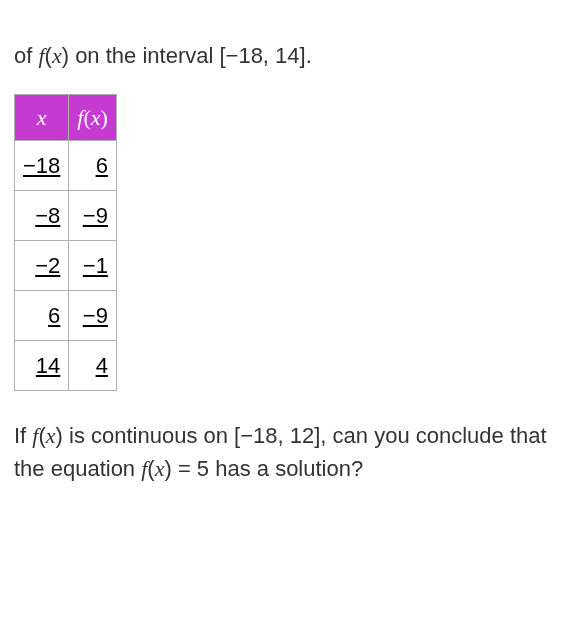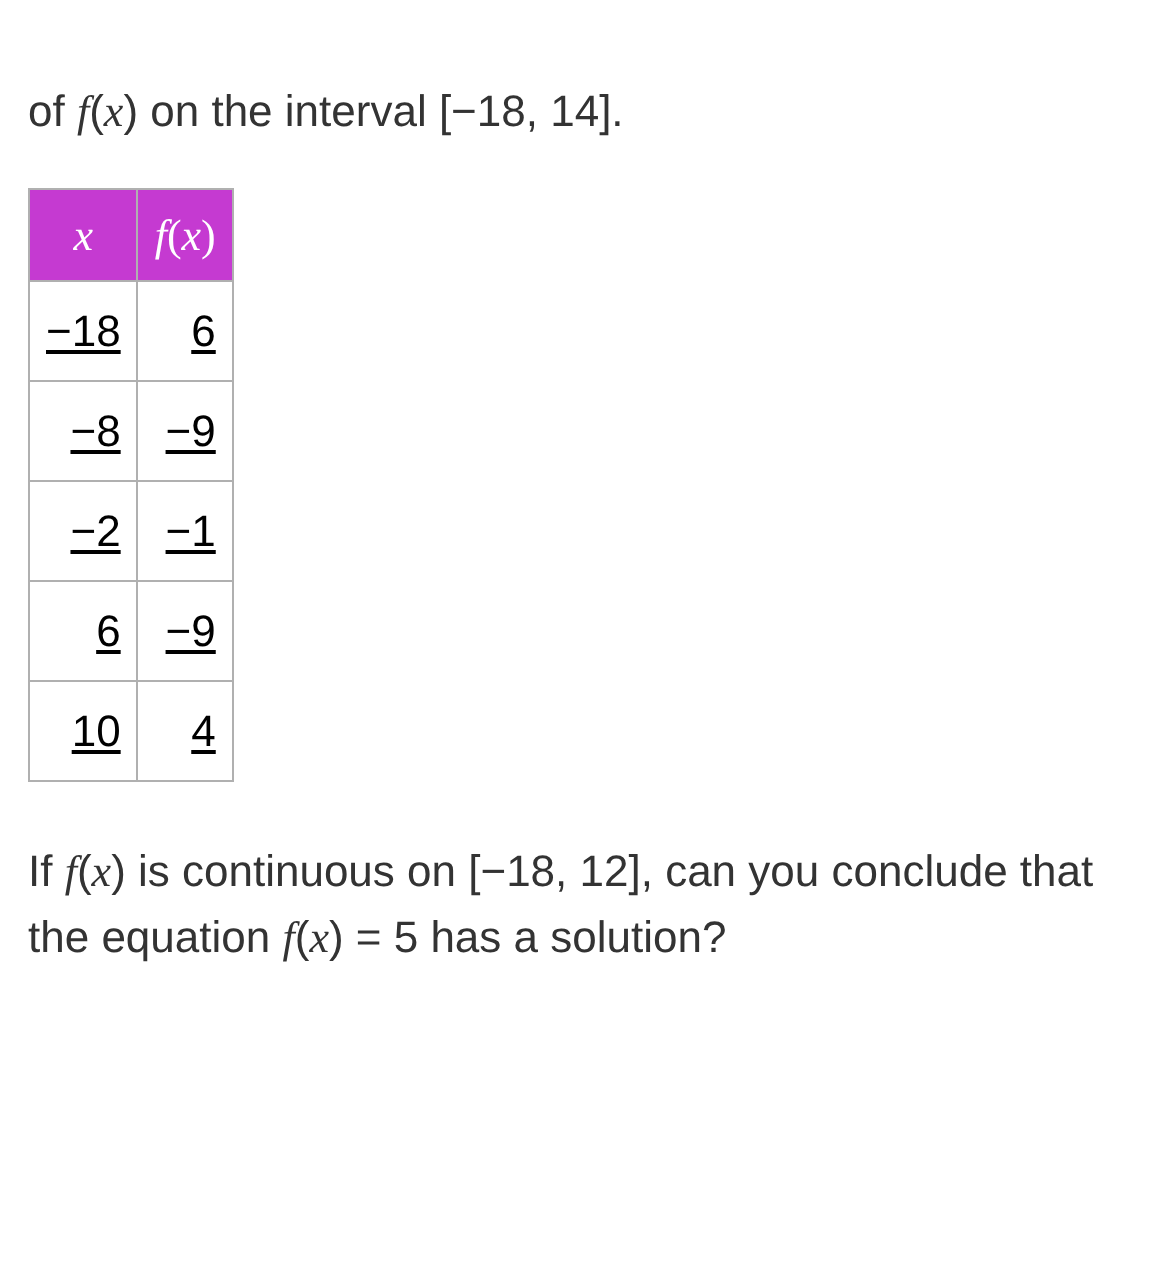--- a/index.html
+++ b/index.html
@@ -78,21 +78,21 @@
     </tr>
     <tr>
       <td>−2</td>
       <td>−1</td>
     </tr>
     <tr>
       <td>6</td>
       <td>−9</td>
     </tr>
     <tr>
-      <td>10</td>
+      <td>14</td>
       <td>4</td>
     </tr>
   </tbody>
 </table>
 
 <div class="question">
   <span>If </span><span class="var">f</span><span>(</span><span class="var">x</span><span>)</span><span> is continuous on [−18, 12], can you conclude that the equation </span><span class="var">f</span><span>(</span><span class="var">x</span><span>)</span><span> = 5 has a solution?</span>
 </div>
 
 </body></html>

